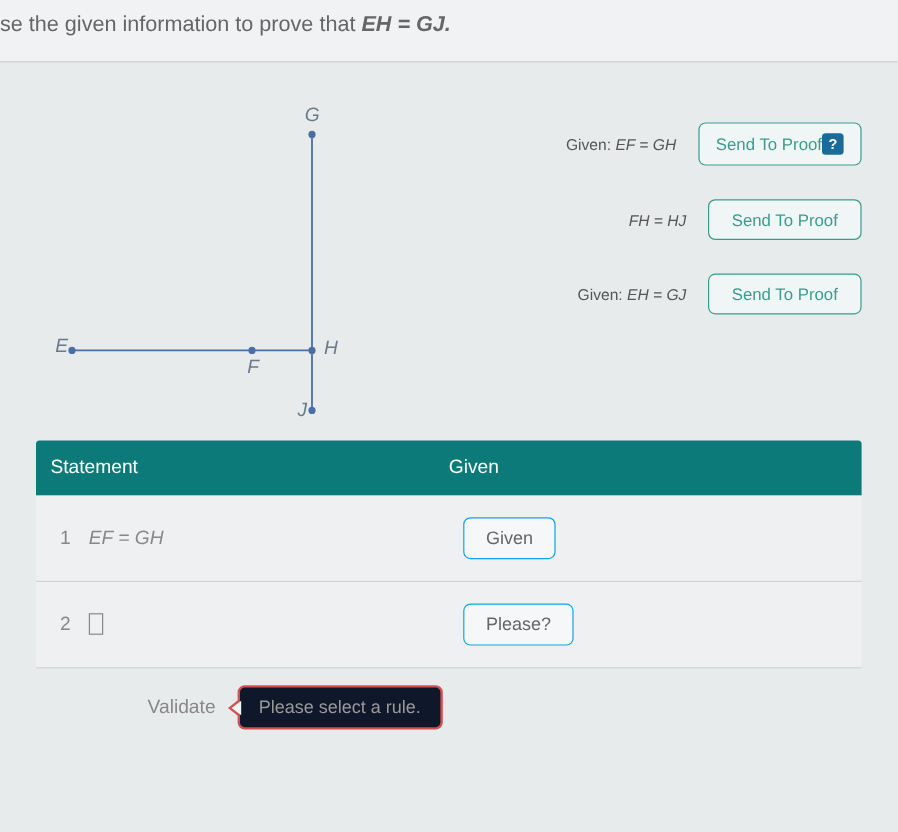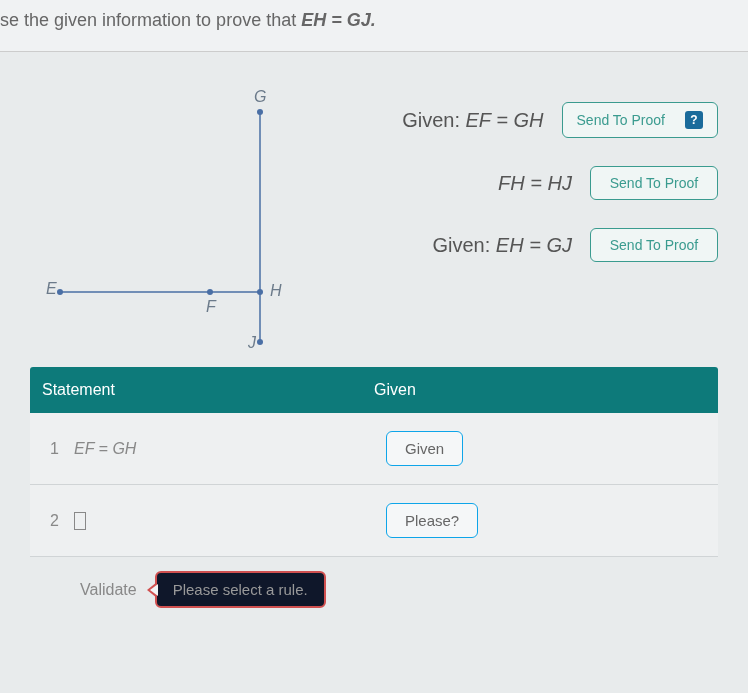--- a/index.html
+++ b/index.html
@@ -42,40 +42,40 @@
       padding-top: 20px;
     }
     .stmt-row {
       display: flex;
       align-items: center;
       gap: 18px;
       margin-bottom: 28px;
       justify-content: flex-end;
     }
     .stmt-text {
-      font-size: 20px;
+      font-size: 13px;
       color: #555;
       font-style: italic;
       text-align: left;
     }
     .stmt-text .nonital { font-style: normal; }
     .send-btn {
       border: 1px solid #3a9b8f;
       background: #f0f6f5;
       color: #3a9b8f;
       border-radius: 6px;
       padding: 8px 14px;
       font-size: 14px;
       cursor: pointer;
       min-width: 128px;
       position: relative;
       display: flex;
       align-items: center;
       justify-content: center;
-      gap: 20px;
+      gap: 0;
     }
     .help-badge {
       background: #1a6b9b;
       color: #fff;
       font-weight: bold;
       font-size: 12px;
       width: 18px;
       height: 18px;
       border-radius: 3px;
       display: inline-flex;
@@ -136,20 +136,21 @@
     .bottom-row {
       display: flex;
       align-items: center;
       gap: 18px;
       padding: 14px 20px 0 50px;
     }
     .validate-btn {
       color: #888;
       font-size: 16px;
       cursor: pointer;
+      margin-left: 43px;
     }
     .rule-prompt {
       border: 2px solid #d05050;
       color: #999;
       border-radius: 6px;
       padding: 8px 16px;
       font-size: 15px;
       position: relative;
       background: #0f172a;
     }

